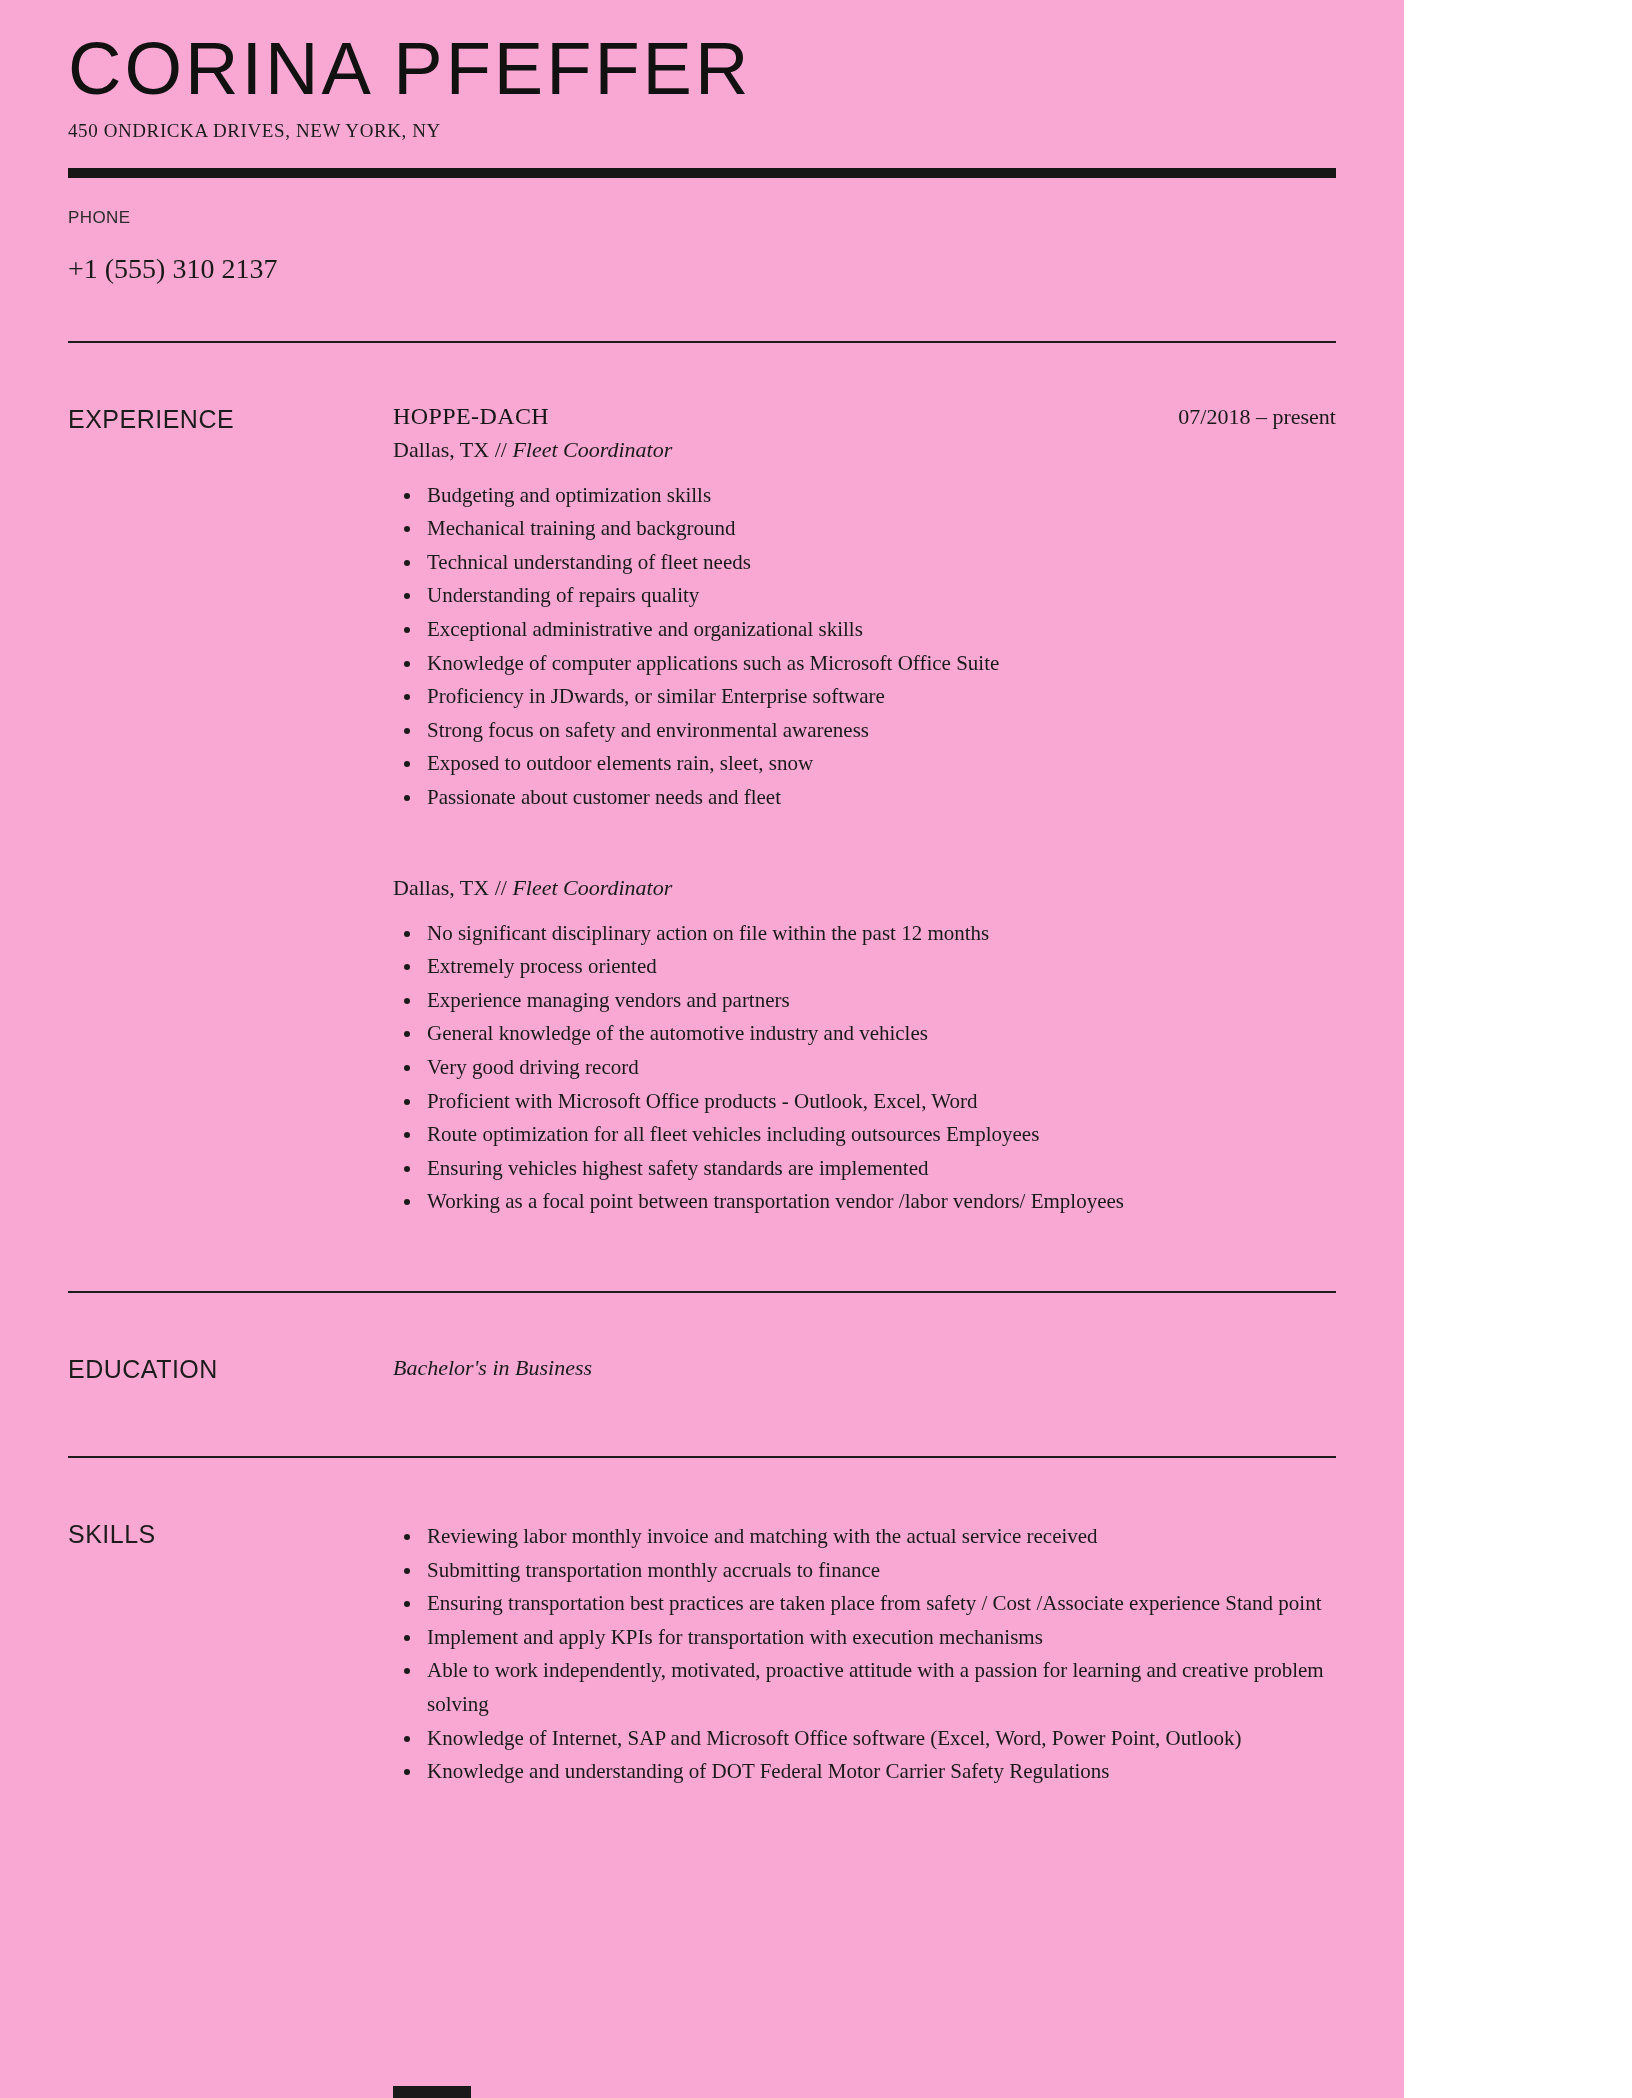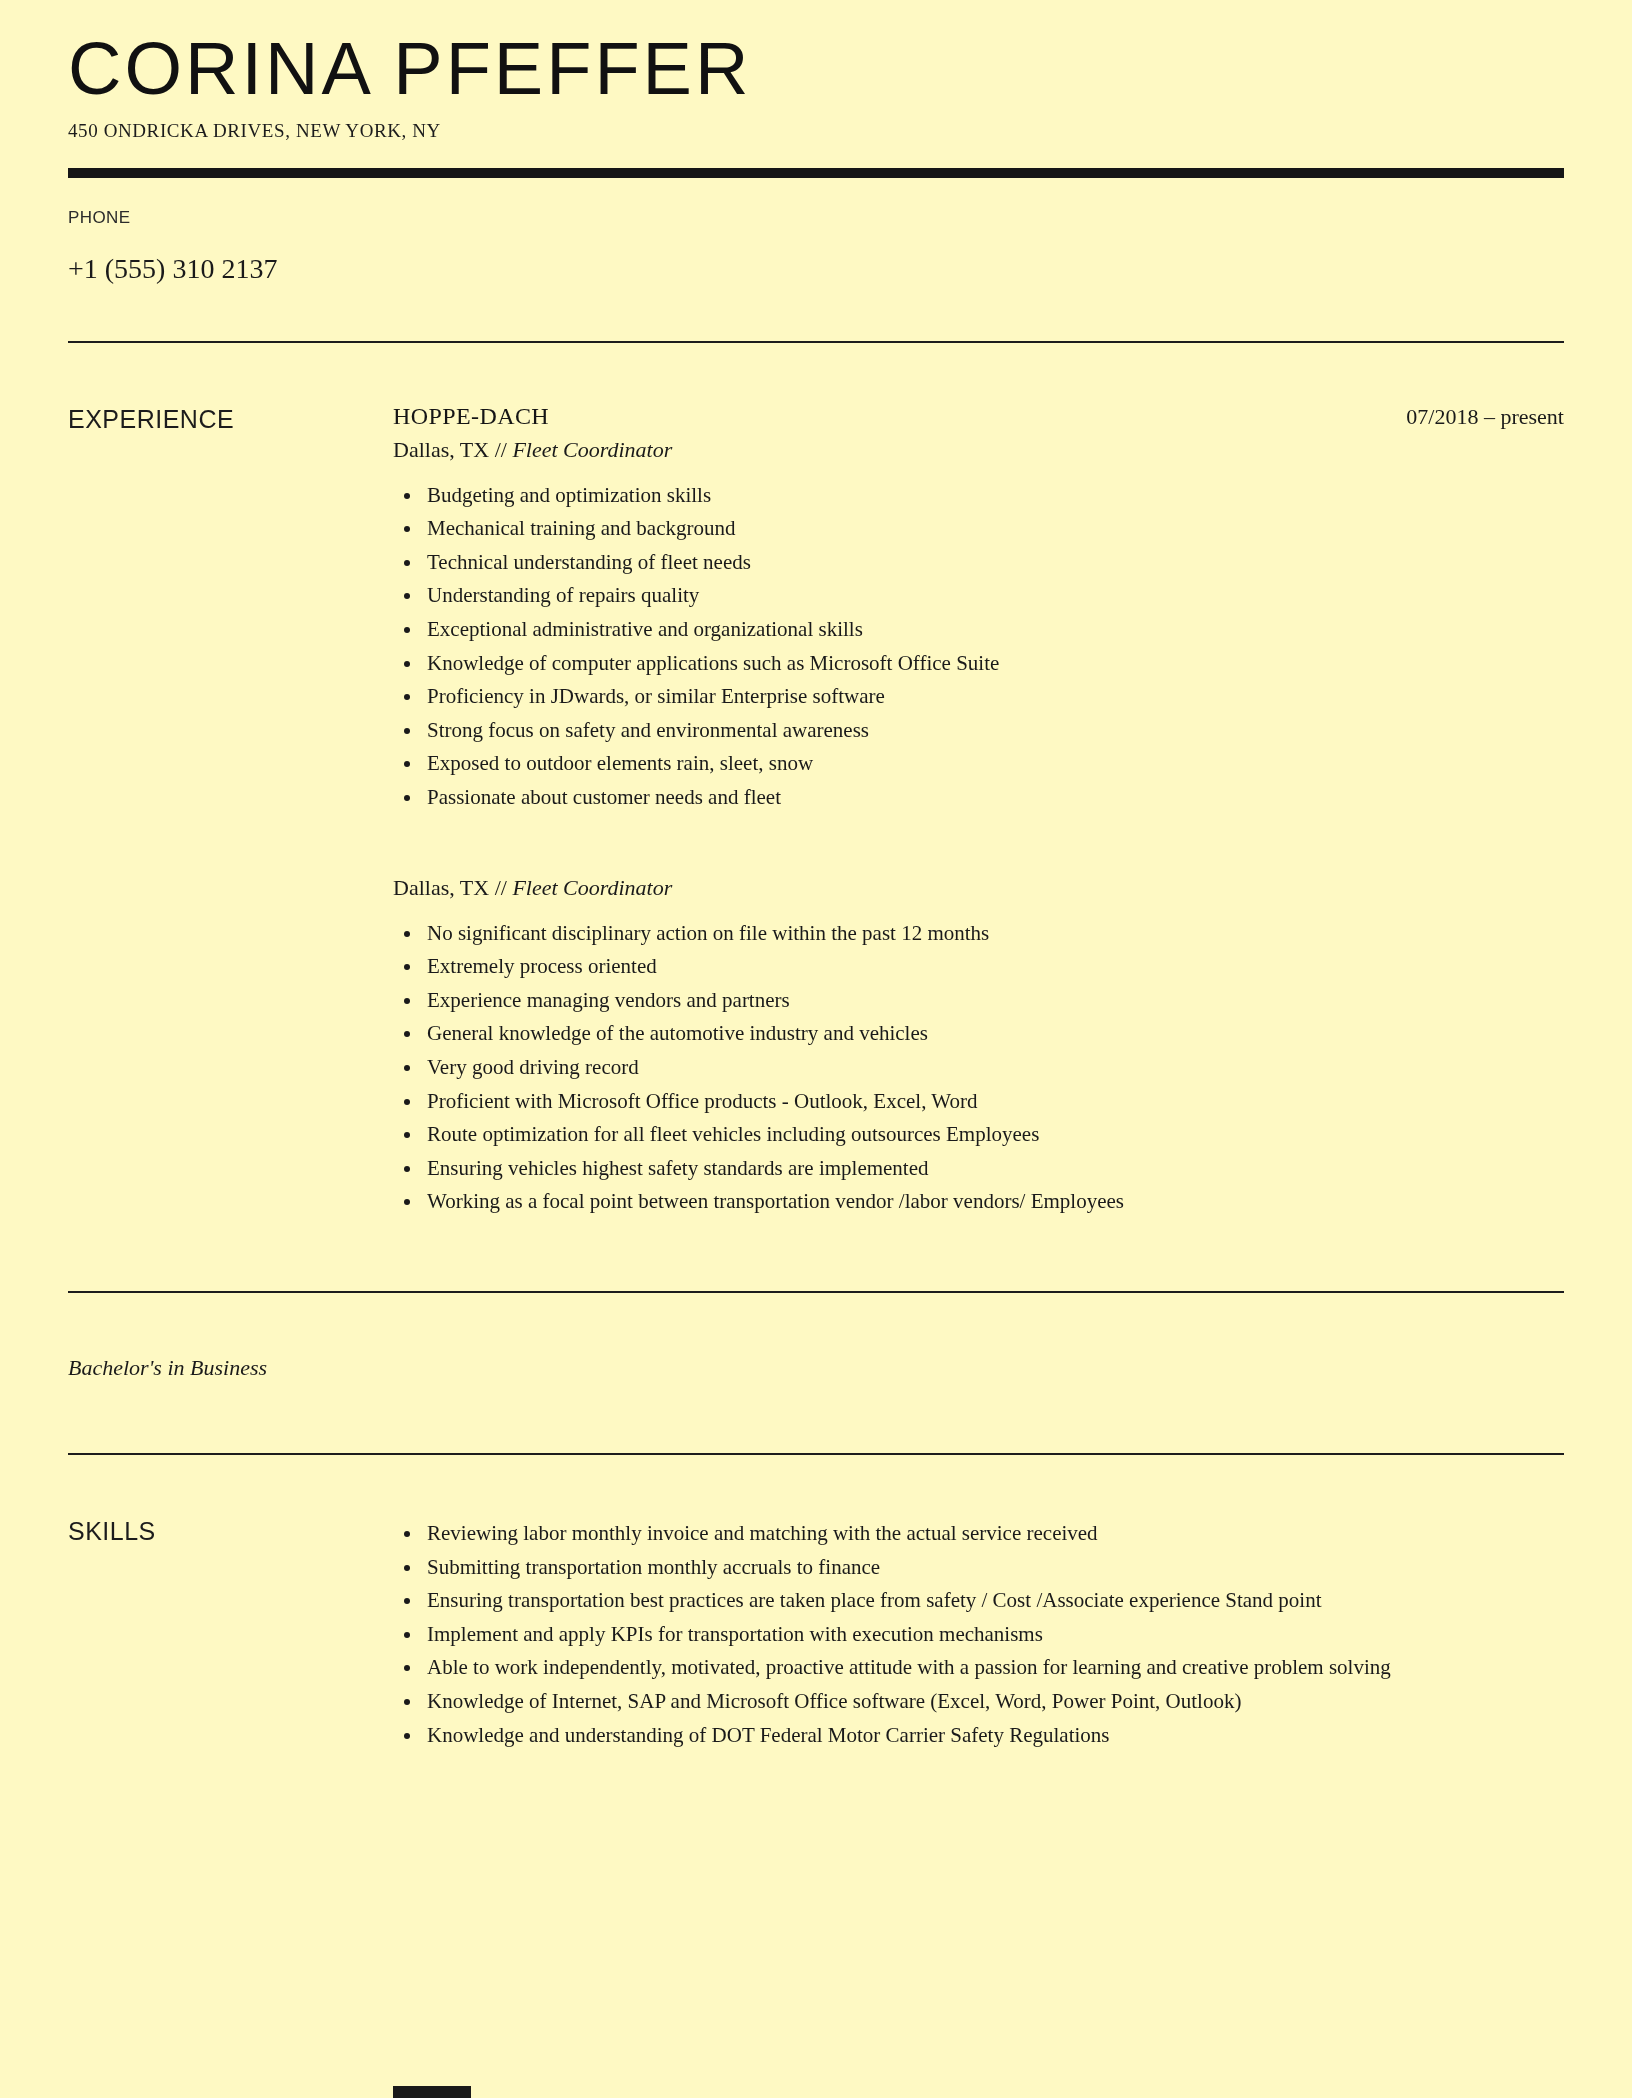--- a/index.html
+++ b/index.html
@@ -1,23 +1,23 @@
 <!DOCTYPE html>
 <html><head>
 <meta charset="utf-8">
 <style>
   * { margin: 0; padding: 0; box-sizing: border-box; }
   html, body { background: #ffffff; }
   body { font-family: "Liberation Serif", serif; color: #1a1a1a; }
 
   .page {
     position: relative;
-    width: 1632px;
+    width: 1404px;
     min-height: 2098px;
-    background: #fef9c3;
+    background: #f9a8d4;
     padding: 30px 68px 0 68px;
     overflow: hidden;
   }
 
   
   .name {
     font-family: "Liberation Sans", sans-serif;
     font-size: 74px;
     font-weight: 400;
     letter-spacing: 3px;
@@ -193,20 +193,21 @@
             <li>Working as a focal point between transportation vendor /labor vendors/ Employees</li>
           </ul>
       </article>
 
     </div>
   </section>
 
   <div class="rule-thin rule-between-sections"></div>
 
   <section class="section-row">
+    <div class="side-label">EDUCATION</div>
     <div class="section-content">
       <div class="degree">Bachelor's in Business</div>
     </div>
   </section>
 
   <div class="rule-thin rule-between-sections"></div>
 
   <section class="section-row">
     <div class="side-label">SKILLS</div>
     <div class="section-content">

